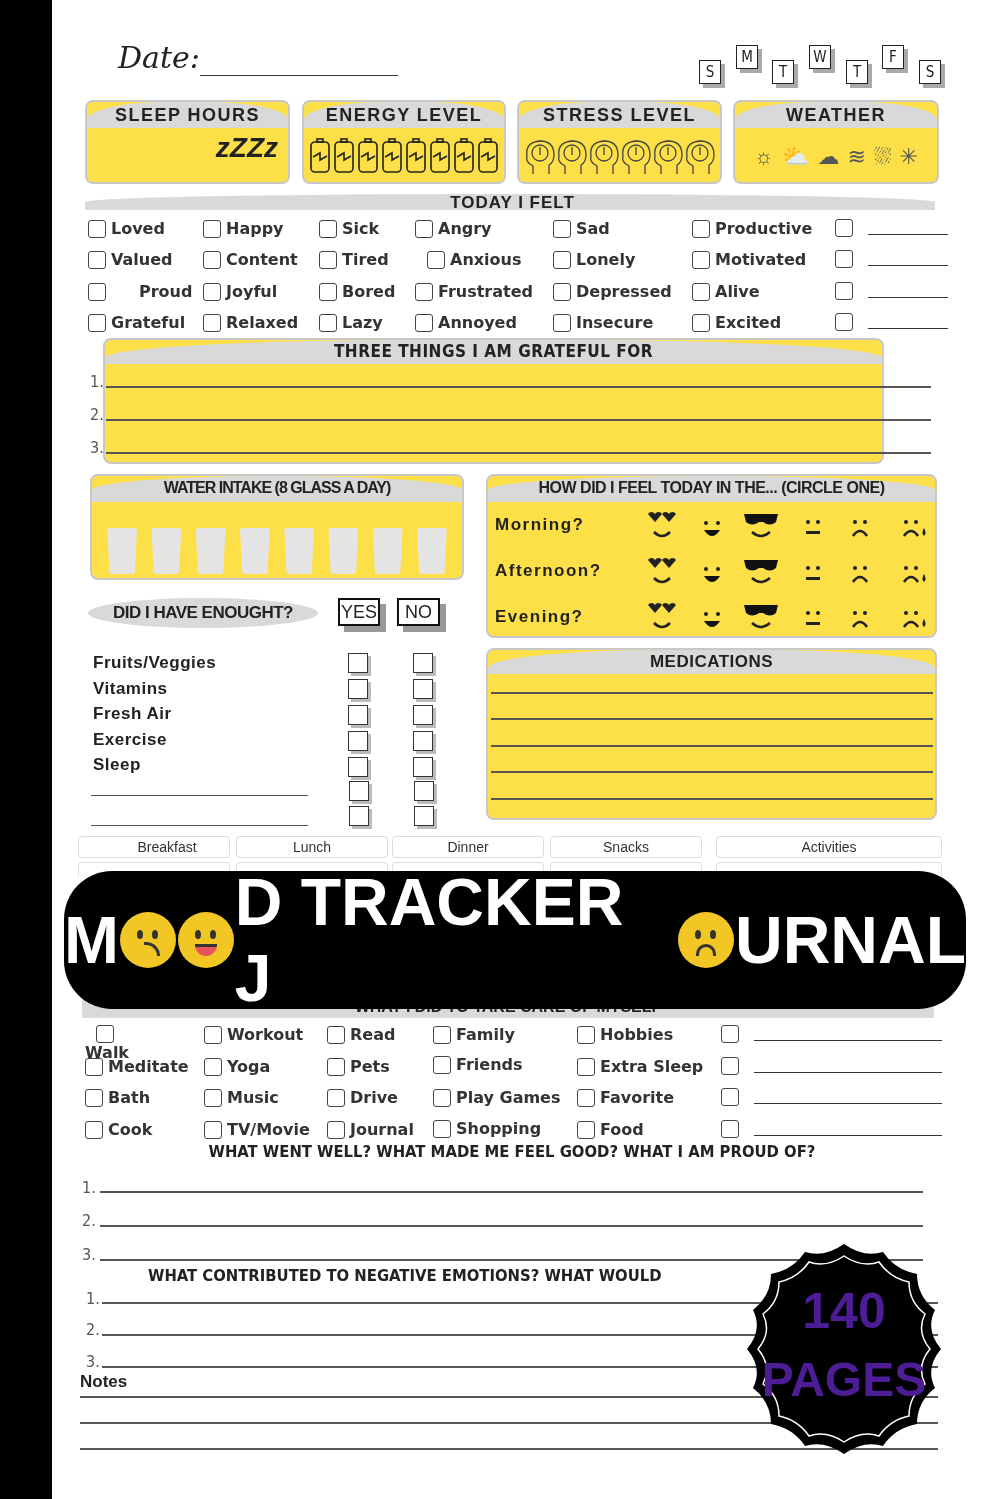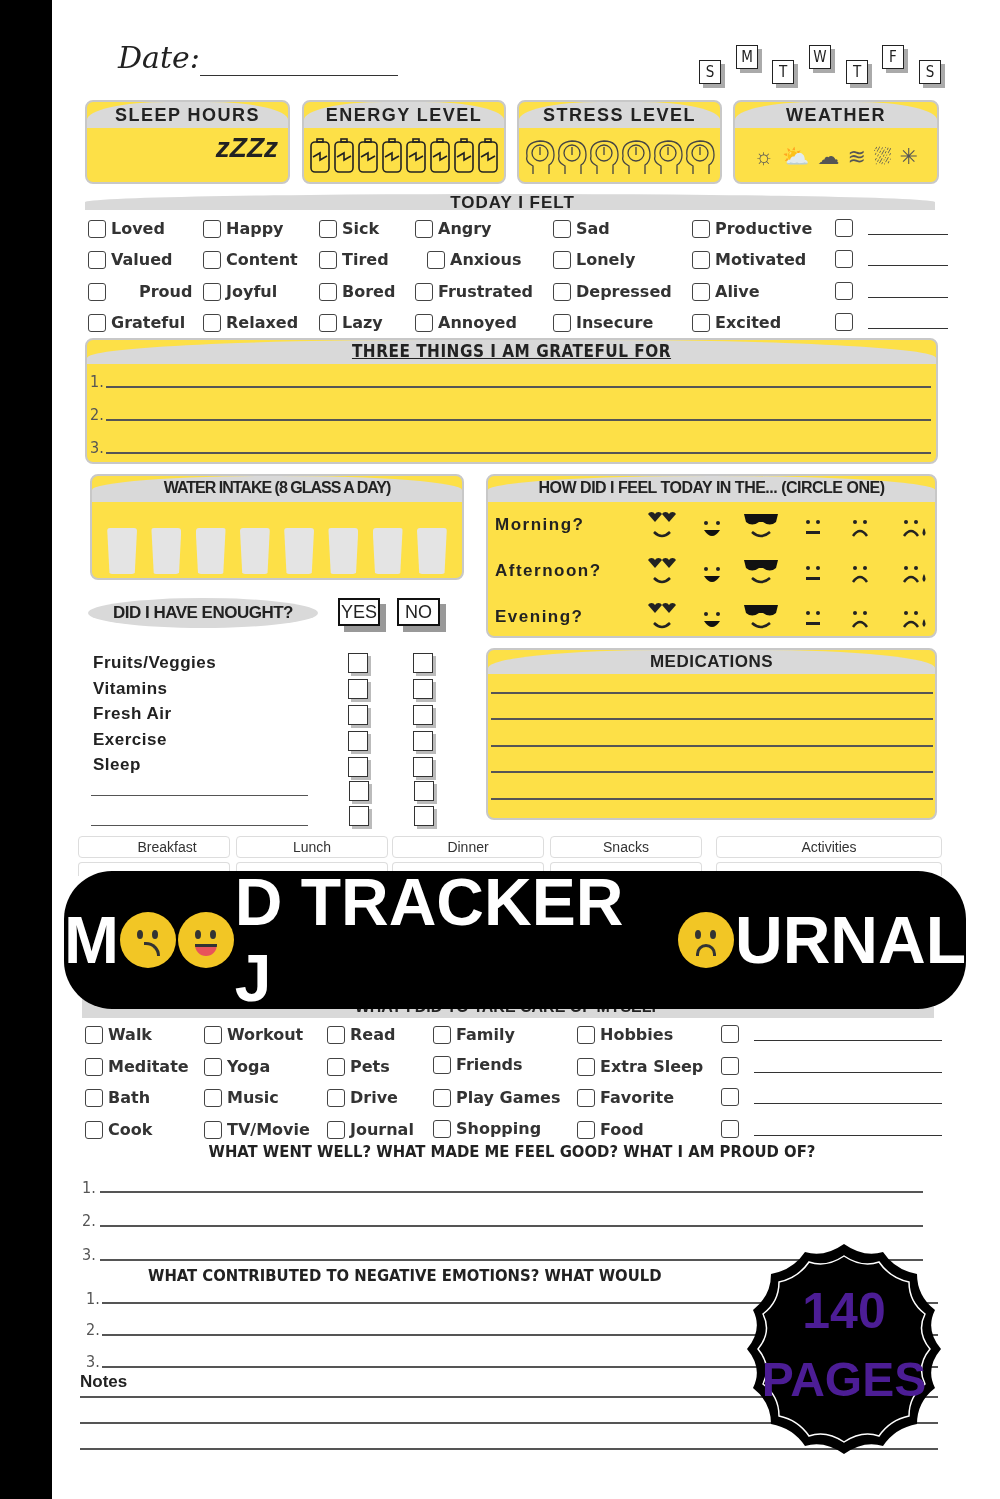--- a/index.html
+++ b/index.html
@@ -297,21 +297,21 @@
   <div class="cb-item" style="left:835px;top:282px;">
       <span class="cb"></span>
       <span class="blank"></span>
     </div>
   <div class="cb-item" style="left:835px;top:313px;">
       <span class="cb"></span>
       <span class="blank"></span>
     </div>
 </div>
 
-<div class="abs panel" style="left:85px;top:338px;width:853px;height:126px;text-decoration:underline;">
+<div class="abs panel" style="left:103px;top:338px;width:781px;height:126px;">
   <div class="panel-head" style="height:24px;line-height:22px;font-size:17px;letter-spacing:0.5px;font-family:'DejaVu Sans Condensed','DejaVu Sans',sans-serif;">THREE THINGS I AM GRATEFUL FOR</div>
 </div>
 <div class="num" style="left:90px;top:372px;">1.</div>
 <div class="hrule" style="left:106px;top:386px;width:825px;"></div>
 <div class="num" style="left:90px;top:405px;">2.</div>
 <div class="hrule" style="left:106px;top:419px;width:825px;"></div>
 <div class="num" style="left:90px;top:438px;">3.</div>
 <div class="hrule" style="left:106px;top:452px;width:825px;"></div>
 
 <div class="abs panel" style="left:90px;top:474px;width:374px;height:106px;">
@@ -503,21 +503,21 @@
     <span class="emoji">
         <span class="eye" style="left:17px;"></span>
         <span class="eye" style="left:32px;"></span>
         <span class="mouth-sad"></span>
       </span>
     <span>URNAL</span>
   </div>
 </div>
 
 <div>
-  <div class="cb-item" style="left:85px;top:1025px;">
+  <div class="cb-item" style="left:85px;top:1025px;flex-direction:column;">
       <span class="cb"></span>
       <span>Walk</span>
     </div>
   <div class="cb-item" style="left:85px;top:1057px;">
       <span class="cb"></span>
       <span>Meditate</span>
     </div>
   <div class="cb-item" style="left:85px;top:1088px;">
       <span class="cb"></span>
       <span>Bath</span>

